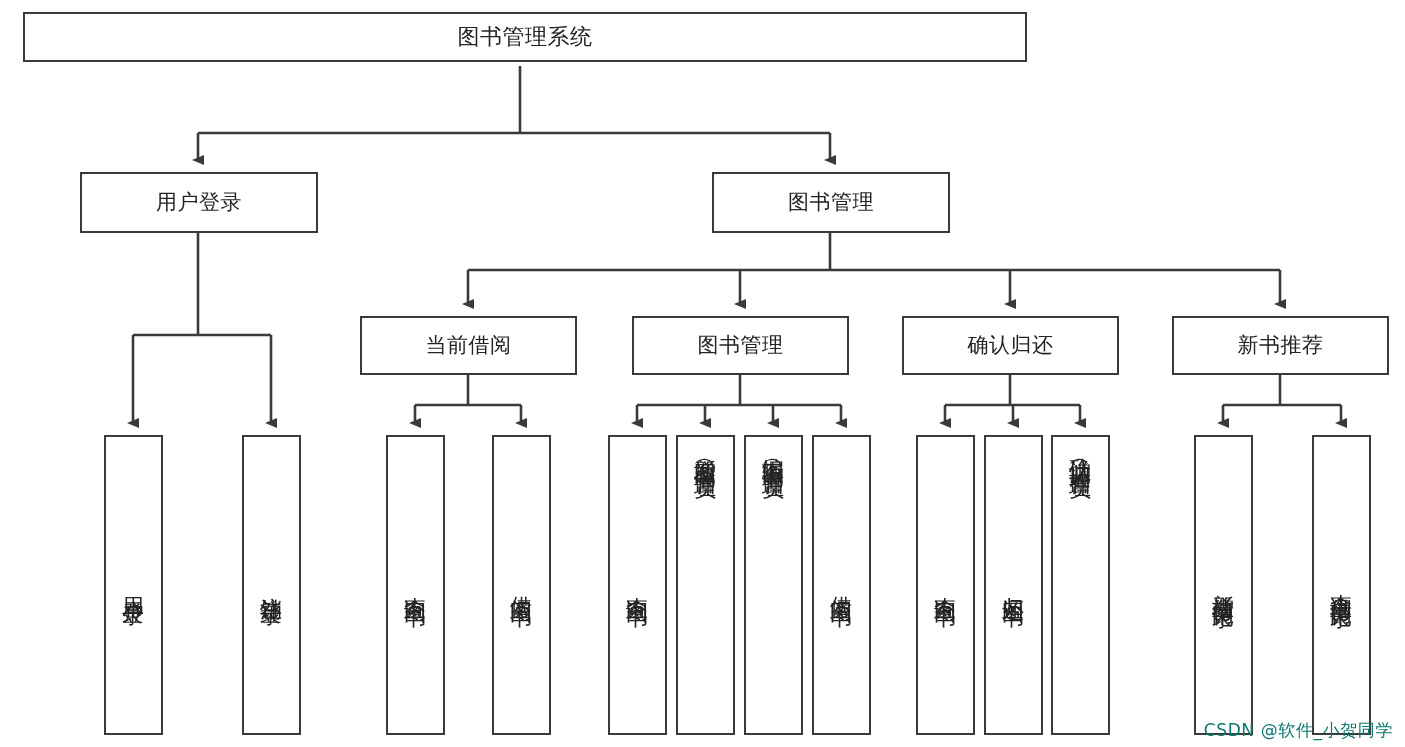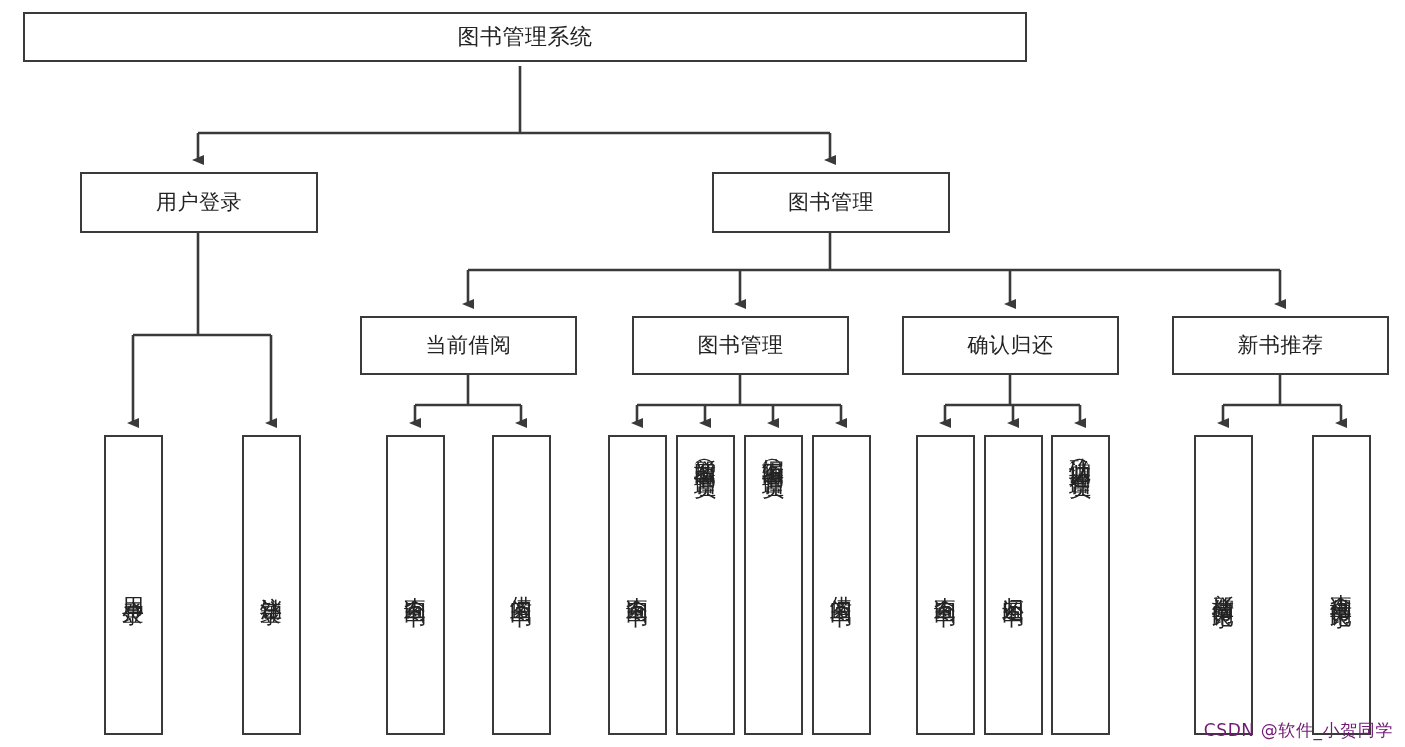--- a/index.html
+++ b/index.html
@@ -66,21 +66,21 @@
   }
   .node.vert.tall-text {
     padding-top: 3px;
   }
   .node.vert.mid-text {
     align-items: center;
     padding-top: 0;
   }
   .watermark {
     position: absolute;
-    color: #701a75;
+    color: #0f766e;
     font-size: 17px;
     letter-spacing: 0.6px;
     white-space: nowrap;
     user-select: none;
   }
 </style>
 </head>
 <body>
 
 <div id="diagram-root">

